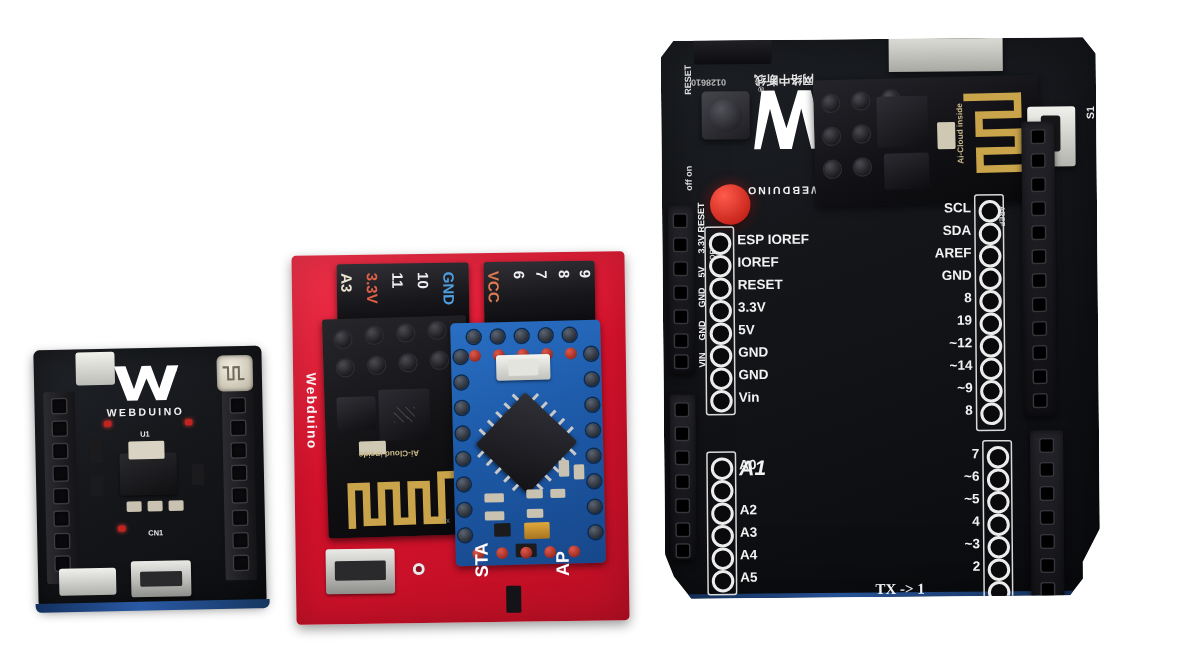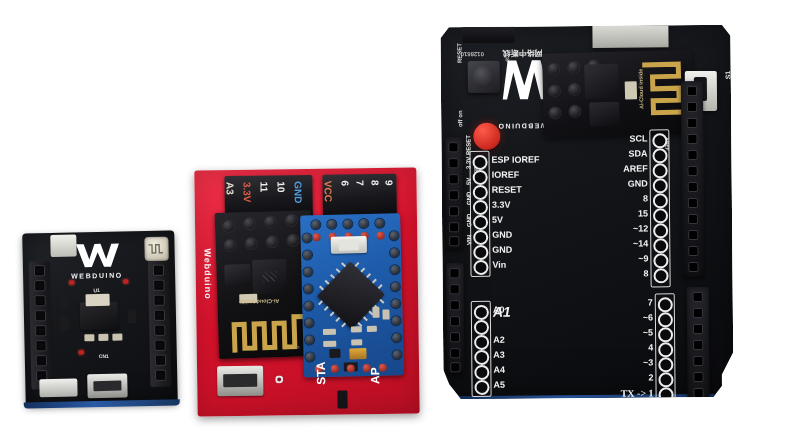--- a/index.html
+++ b/index.html
@@ -422,21 +422,21 @@
     <div class="pinRing" style="left:211px;top:138px;"></div>
     <div class="lbl" style="left:164px;top:139px;font-size:9px;text-align:right;width:42px;">AREF</div>
 
     <div class="pinRing" style="left:211px;top:153px;"></div>
     <div class="lbl" style="left:164px;top:154px;font-size:9px;text-align:right;width:42px;">GND</div>
 
     <div class="pinRing" style="left:211px;top:168px;"></div>
     <div class="lbl" style="left:168px;top:169px;font-size:9px;text-align:right;width:38px;">8</div>
 
     <div class="pinRing" style="left:211px;top:183px;"></div>
-    <div class="lbl" style="left:168px;top:184px;font-size:9px;text-align:right;width:38px;">15</div>
+    <div class="lbl" style="left:168px;top:184px;font-size:9px;text-align:right;width:38px;">19</div>
 
     <div class="pinRing" style="left:211px;top:198px;"></div>
     <div class="lbl" style="left:164px;top:199px;font-size:9px;text-align:right;width:42px;">~12</div>
 
     <div class="pinRing" style="left:211px;top:213px;"></div>
     <div class="lbl" style="left:164px;top:214px;font-size:9px;text-align:right;width:42px;">~14</div>
 
     <div class="pinRing" style="left:211px;top:228px;"></div>
     <div class="lbl" style="left:168px;top:229px;font-size:9px;text-align:right;width:38px;">~9</div>
 
@@ -457,21 +457,21 @@
     <div class="pinRing" style="left:215px;top:317px;"></div>
     <div class="lbl" style="left:172px;top:318px;font-size:9px;text-align:right;width:38px;">4</div>
 
     <div class="pinRing" style="left:215px;top:332px;"></div>
     <div class="lbl" style="left:168px;top:333px;font-size:9px;text-align:right;width:42px;">~3</div>
 
     <div class="pinRing" style="left:215px;top:347px;"></div>
     <div class="lbl" style="left:172px;top:348px;font-size:9px;text-align:right;width:38px;">2</div>
 
     <div class="pinRing" style="left:215px;top:362px;"></div>
-    <div class="lbl" style="left:140px;top:363px;font-size:10px;text-align:right;width:70px;font-family:'Liberation Serif',serif;">TX -&gt; 1</div>
+    <div class="lbl" style="left:140px;top:363px;font-size:10px;width:70px;font-family:'Liberation Serif',serif;">TX -&gt; 1</div>
 
     <div class="pinRing" style="left:215px;top:377px;"></div>
     <div class="lbl" style="left:140px;top:378px;font-size:10px;text-align:right;width:70px;font-family:'Liberation Serif',serif;">RX &lt;- 0</div>
 
     <div class="femHdr" style="left:240px;top:56px;width:22px;height:196px;"></div>
     <div class="femSock" style="left:247px;top:62px;"></div>
     <div class="femSock" style="left:247px;top:78px;"></div>
     <div class="femSock" style="left:247px;top:94px;"></div>
     <div class="femSock" style="left:247px;top:110px;"></div>
     <div class="femSock" style="left:247px;top:126px;"></div>

